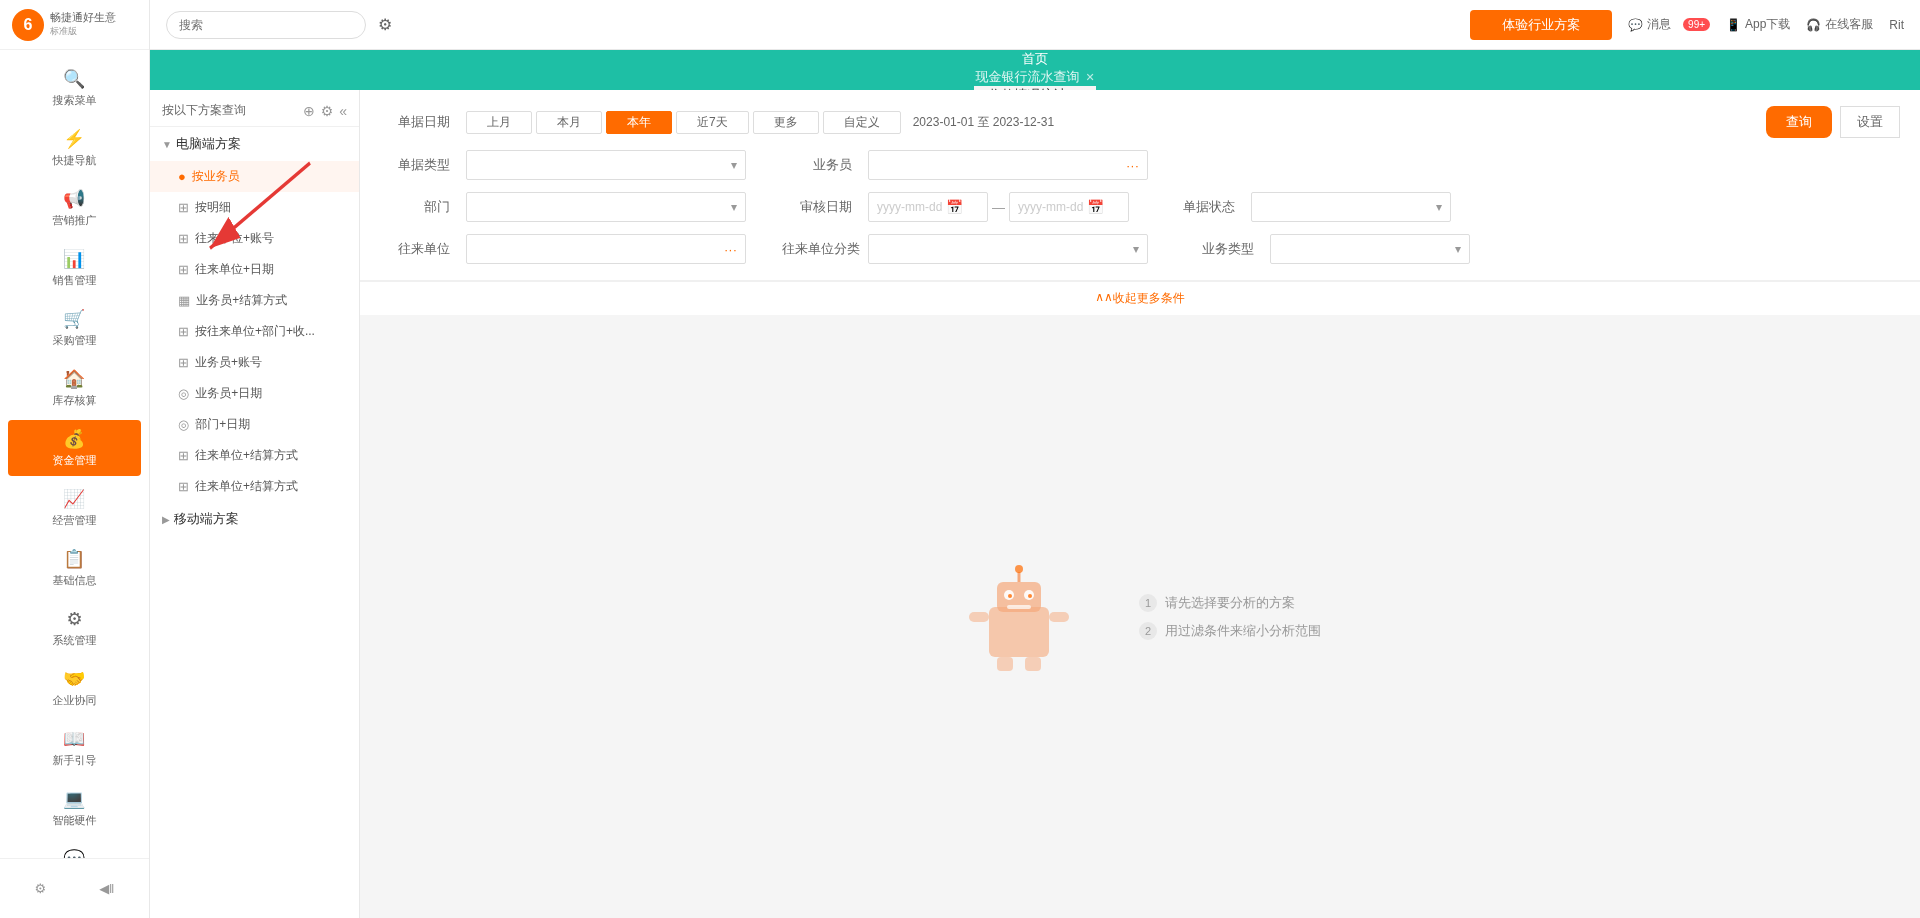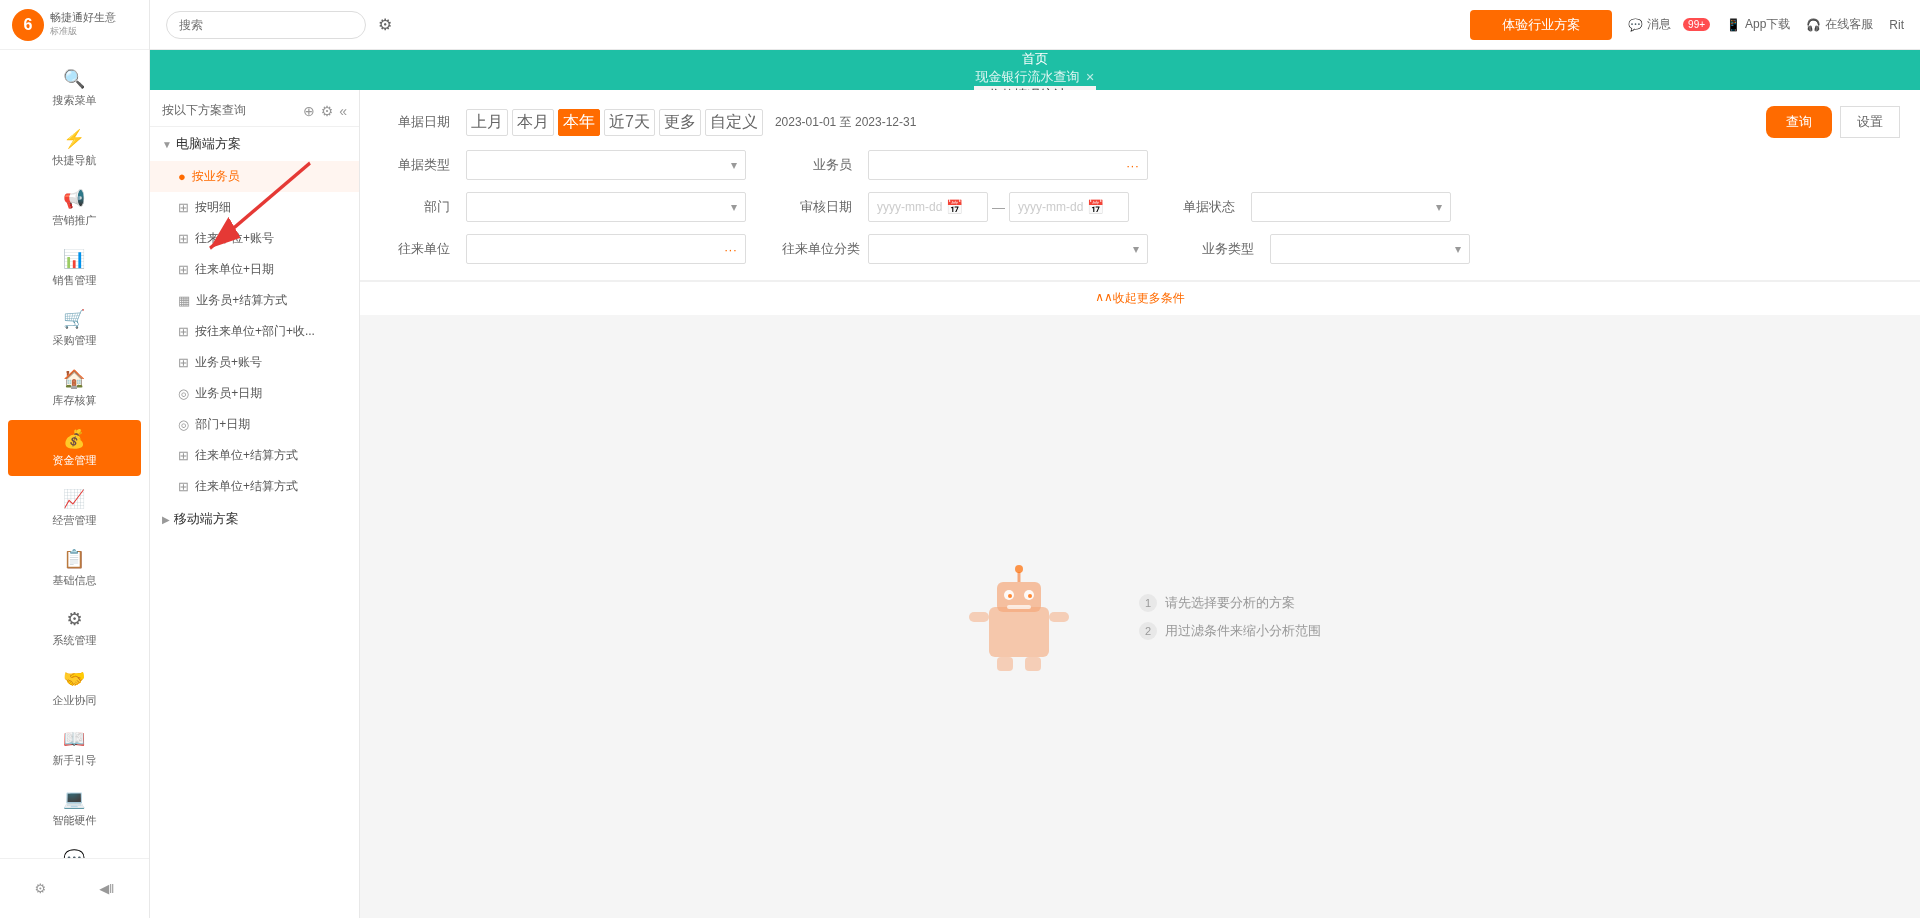--- a/index.html
+++ b/index.html
@@ -72,21 +72,21 @@
     
     .right-panel { flex: 1; display: flex; flex-direction: column; overflow: hidden; }
 
     
     .filter-area { background: #fff; padding: 16px 20px; border-bottom: 1px solid #f0f0f0; }
     .filter-row { display: flex; align-items: center; gap: 16px; margin-bottom: 12px; }
     .filter-row:last-child { margin-bottom: 0; }
 
     .filter-label { font-size: 13px; color: #666; white-space: nowrap; width: 70px; text-align: right; }
     .filter-date-group { display: flex; align-items: center; gap: 4px; }
-    .filter-date-btn { padding: 2px 4px; border: 1px solid #ddd; border-radius: 2px; cursor: pointer; font-size: 16px; color: #666; background: #fff; }
+    .filter-date-btn { padding: 2px 20px; border: 1px solid #ddd; border-radius: 2px; cursor: pointer; font-size: 12px; color: #666; background: #fff; }
     .filter-date-btn.active { background: #ff6b00; color: white; border-color: #ff6b00; }
     .date-range { font-size: 12px; color: #666; margin-left: 8px; }
     .filter-select { height: 30px; border: 1px solid #ddd; border-radius: 2px; padding: 0 8px; font-size: 12px; color: #333; min-width: 200px; display: flex; align-items: center; justify-content: space-between; cursor: pointer; }
     .filter-select .arrow { color: #999; }
     .filter-more-btn { color: #ff6b00; cursor: pointer; font-size: 13px; margin-left: 4px; }
     .btn-query { background: #ff6b00; color: white; border: none; border-radius: 8px; padding: 6px 20px; cursor: pointer; font-size: 13px; }
     .btn-setting { background: white; color: #666; border: 1px solid #ddd; border-radius: 0; padding: 6px 16px; cursor: pointer; font-size: 13px; }
 
     .date-input-group { display: flex; align-items: center; gap: 4px; }
     .date-input { height: 30px; border: 1px solid #ddd; border-radius: 2px; padding: 0 8px; font-size: 12px; color: #999; width: 120px; display: flex; align-items: center; gap: 4px; }

